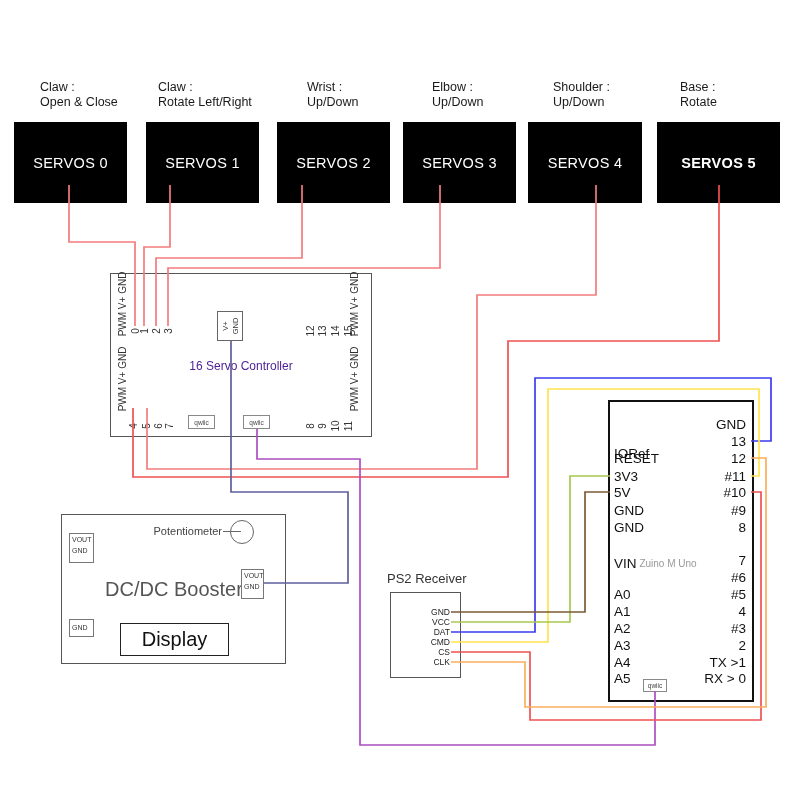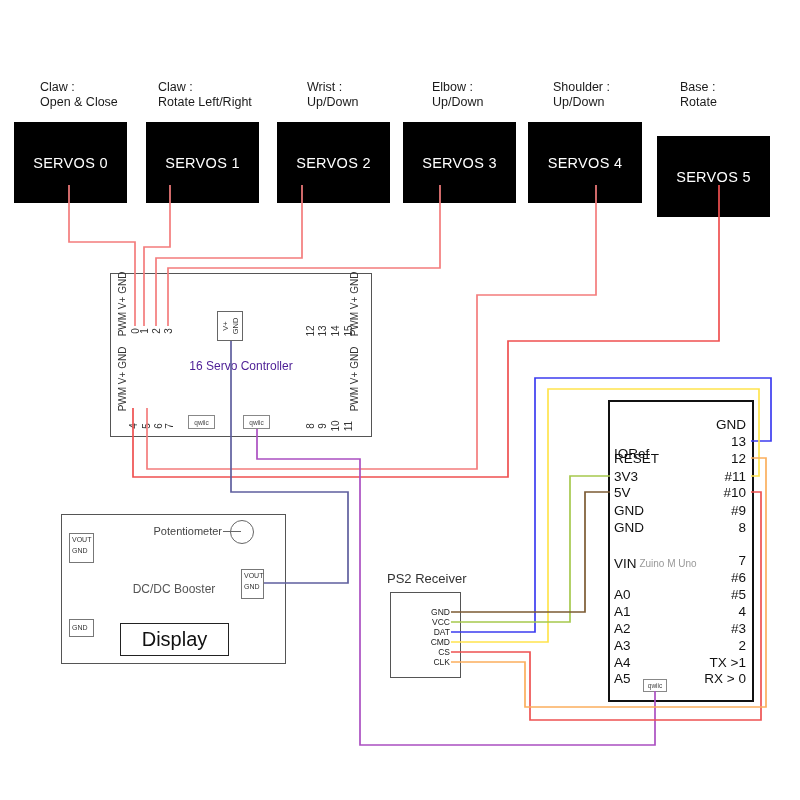--- a/index.html
+++ b/index.html
@@ -16,21 +16,21 @@
          transform:translate(-50%,-50%) rotate(-90deg);}
   .ctrl-title{position:absolute;font-size:12px;color:#4c1d95;white-space:nowrap;
               transform:translate(-50%,-50%);}
   .power-box{position:absolute;border:1.5px solid #666;background:#fff;box-sizing:border-box;}
   .pv{position:absolute;font-size:7.5px;color:#333;white-space:nowrap;
       transform:translate(-50%,-50%) rotate(-90deg);}
   .qwiic{position:absolute;border:1px solid #888;background:#fff;box-sizing:border-box;
          font-size:6.5px;color:#444;display:flex;align-items:center;justify-content:center;}
   .term{position:absolute;border:1px solid #777;background:#fff;box-sizing:border-box;
         font-size:7px;color:#333;line-height:1.5;padding:1px 2px;}
-  .booster-title{position:absolute;font-size:12px;color:#555;white-space:nowrap;
+  .booster-title{position:absolute;font-size:20px;color:#555;white-space:nowrap;
                  transform:translate(-50%,-50%);text-align:center;}
   .pot-label{position:absolute;font-size:11px;color:#444;text-align:right;white-space:nowrap;}
   .pot-circle{position:absolute;border:1px solid #666;border-radius:50%;background:#fff;}
   .leader{position:absolute;height:1px;background:#666;}
   .display-box{position:absolute;border:1.5px solid #222;background:#fff;box-sizing:border-box;
                display:flex;align-items:center;justify-content:center;font-size:20px;color:#111;}
   .ps2-title{position:absolute;font-size:13px;color:#333;white-space:nowrap;}
   .ps2-pin{position:absolute;font-size:8.5px;color:#222;text-align:right;
            transform:translateY(-50%);white-space:nowrap;}
   .uno-pin{position:absolute;font-size:13.5px;color:#111;transform:translateY(-50%);white-space:nowrap;}
@@ -77,21 +77,21 @@
         <div style="position:static;">Shoulder :</div>
         <div style="position:static;">Up/Down</div>
       </div>
       <div class="servo-box" style="left:528px;top:122px;width:114px;height:81px;">
         <div style="position:static;">SERVOS 4</div>
       </div>
       <div class="servo-label" style="left:680px;top:80px;">
         <div style="position:static;">Base :</div>
         <div style="position:static;">Rotate</div>
       </div>
-      <div class="servo-box" style="left:657px;top:136px;width:113px;height:81px;">
+      <div class="servo-box" style="left:657px;top:122px;width:123px;height:81px;font-weight:bold;">
         <div style="position:static;">SERVOS 5</div>
       </div>
     </div>
 
   <div class="board" style="left:110px;top:273px;width:262px;height:164px;">
   </div>
   <span class="vtext" style="left:122px;top:304px;">PWM V+ GND</span>
   <span class="vtext" style="left:354px;top:304px;">PWM V+ GND</span>
   <span class="vtext" style="left:122px;top:379px;">PWM V+ GND</span>
   <span class="vtext" style="left:354px;top:379px;">PWM V+ GND</span>

